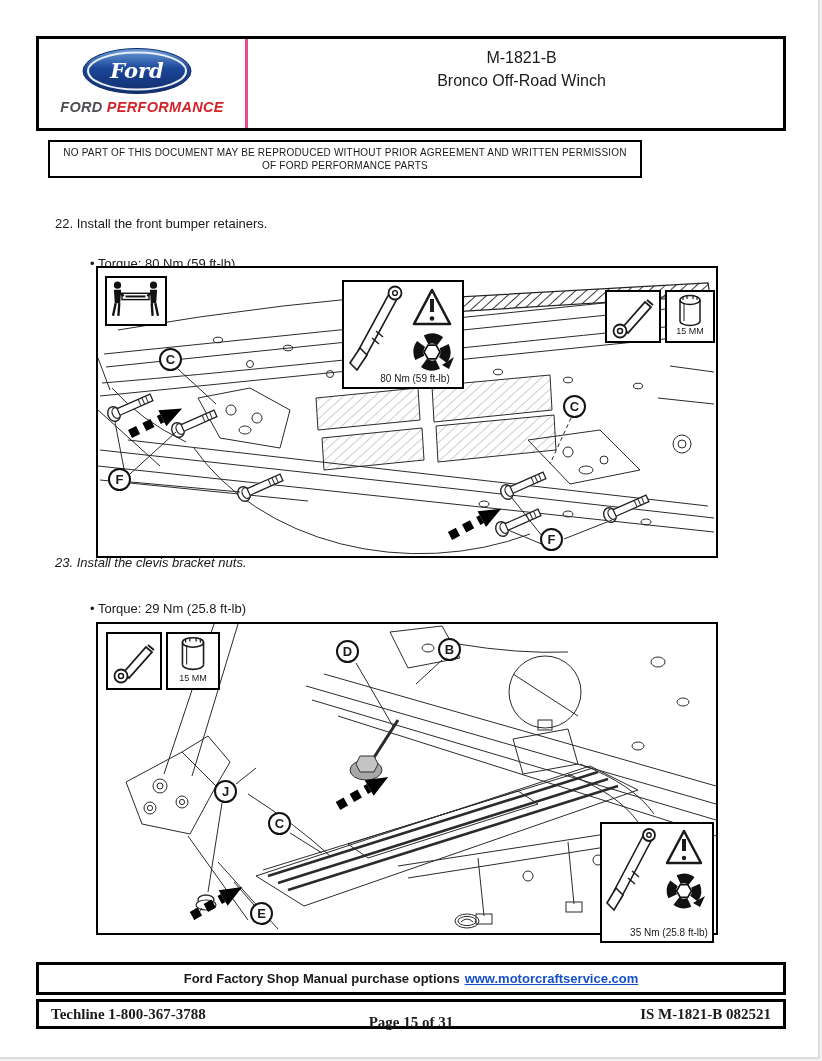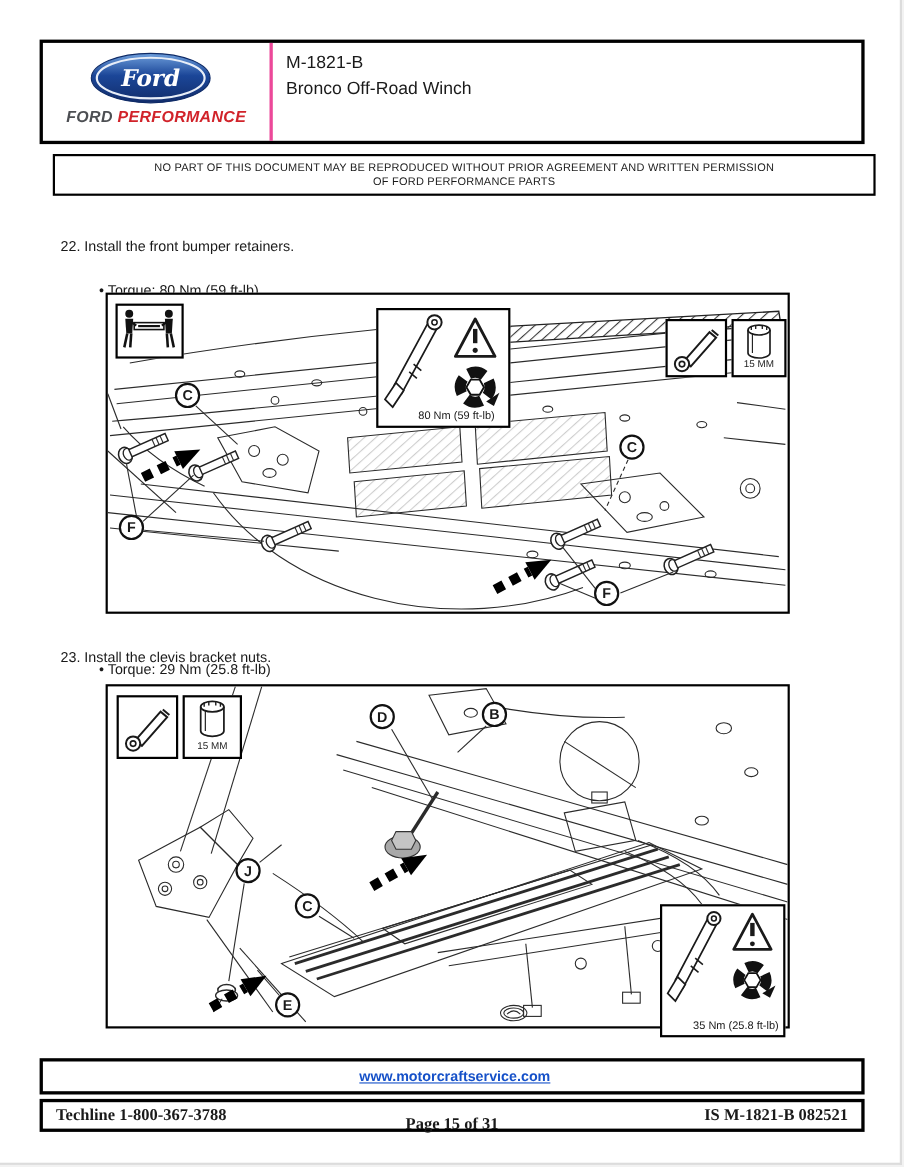--- a/index.html
+++ b/index.html
@@ -10,34 +10,34 @@
   
   .header-box { position:absolute; left:36px; top:36px; width:750px; height:95px;
                 border:3px solid #000; display:flex; }
   .logo-cell { width:209px; border-right:3px solid #ec4899; position:relative; }
   .logo-oval { position:absolute; left:42px; top:8px; }
   .brand-line { position:absolute; left:0; top:60px; width:100%; text-align:center;
                 font-size:14.5px; font-weight:bold; font-style:italic; letter-spacing:.3px; }
   .brand-line .w1 { color:#4d4f53; }
   .brand-line .w2 { color:#d1232a; }
   .title-cell { flex:1; padding:7px 0 0 12px; font-size:16px; line-height:23px; }
-  .title-cell div { white-space:nowrap; }
+  .title-cell div { white-space:nowrap;text-align:center; }
   .yr-arrow { font-weight:bold; }
 
   
-  .notice-box { position:absolute; left:48px; top:140px; width:748px; height:38px;
+  .notice-box { position:absolute; left:48px; top:140px; width:594px; height:38px;
                 border:2px solid #000; display:flex; align-items:center; justify-content:center; }
   .notice-text { max-width:566px; text-align:center; font-size:10px; line-height:13px; letter-spacing:.2px; }
 
   
   .bodyline { position:absolute; font-size:13px; }
   .note-line  { left:55px; top:185px; }
   .step22-line { left:55px; top:216px; }
   .torque22-line { left:90px; top:256px; }
-  .step23-line { left:55px; top:590px; }
+  .step23-line { left:55px; top:555px;font-style:italic; }
   .torque23-line { left:90px; top:601px; }
   .bold { font-weight:bold; }
 
   
   .figure { position:absolute; left:96px; border:2px solid #000; background:#fff; }
   .figure1 { top:266px; width:622px; height:292px; }
   .figure2 { top:622px; width:622px; height:313px; }
   .figure svg.art { position:absolute; left:0; top:0; }
 
   .toolbox { position:absolute; border:2.5px solid #000; background:#fff; }
@@ -397,20 +397,21 @@
     </div>
 
     <div class="callout" style="left:238px; top:16px;">D</div>
     <div class="callout" style="left:340px; top:14px;">B</div>
     <div class="callout" style="left:116px; top:156px;">J</div>
     <div class="callout" style="left:170px; top:188px;">C</div>
     <div class="callout" style="left:152px; top:278px;">E</div>
   </div>
 
   <div class="shop-box">
+    <span>Ford Factory Shop Manual purchase options</span>
     <a>www.motorcraftservice.com</a>
   </div>
 
   <div class="info-bar">
     <span class="info-center">Page 15 of 31</span>
     <span class="info-left">Techline 1-800-367-3788</span>
     <span class="info-right">IS M-1821-B 082521</span>
   </div>
 
 </div>

